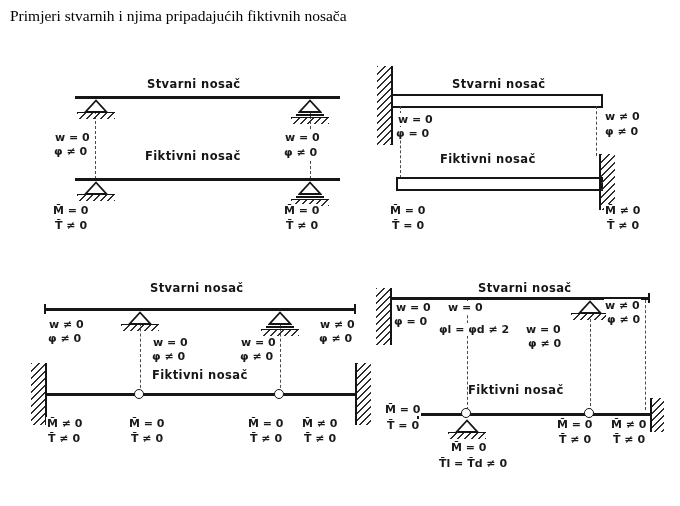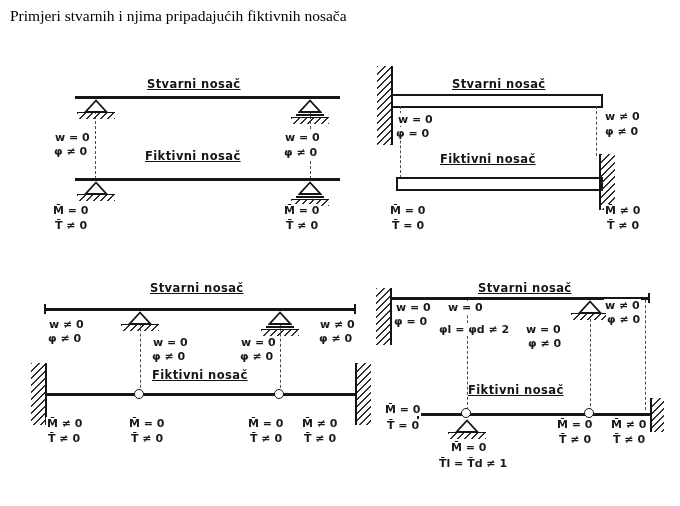--- a/index.html
+++ b/index.html
@@ -1,19 +1,19 @@
 <!DOCTYPE html>
 <html><head>
 <meta charset="utf-8">
 <style>
   html,body{margin:0;padding:0;background:#fff;}
   .stage{position:relative;width:680px;height:506px;background:#fff;overflow:hidden;
          font-family:"DejaVu Sans",sans-serif;}
   .title{position:absolute;font-family:"Liberation Serif",serif;font-size:15.5px;color:#000;white-space:nowrap;}
-  .hdg{position:absolute;font:700 11.5px "DejaVu Sans",sans-serif;letter-spacing:.4px;color:#151515;white-space:nowrap;text-decoration:underline;}
+  .hdg{position:absolute;font:700 11.5px "DejaVu Sans",sans-serif;letter-spacing:.4px;color:#151515;white-space:nowrap;}
   .lbl{position:absolute;font:700 11px "DejaVu Sans",sans-serif;color:#1a1a1a;white-space:nowrap;background:#fff;padding:0 1px;line-height:13px;}
   .beam{position:absolute;height:2.5px;background:#161616;}
   .beamrect{position:absolute;border:2px solid #161616;background:#fff;}
   .dashv{position:absolute;width:0;border-left:1.6px dashed #4a4a4a;}
   .hatch{background-image:repeating-linear-gradient(135deg,#2e2e2e 0,#2e2e2e 1.4px,transparent 1.4px,transparent 5px);}
   .wallr{position:absolute;border-right:2.2px solid #141414;}
   .walll{position:absolute;border-left:2.2px solid #141414;}
   .ground{position:absolute;height:6px;border-top:1.8px solid #141414;}
   .rollerbar{position:absolute;height:2px;background:#141414;}
   .tri{position:absolute;}
@@ -173,20 +173,20 @@
     <div class="hinge" style="left:461px;top:408px"></div>
     <svg class="tri" style="left:455px;top:419px" width="24" height="14">
         <polygon points="12,1.5 1.5,13 22.5,13"></polygon>
       </svg>
     <div class="ground hatch" style="left:448px;top:432px;width:38px"></div>
     <div class="hinge" style="left:584px;top:408px"></div>
 
     <div class="lbl" style="left:384px;top:403px">M̄ = 0</div>
     <div class="lbl" style="left:386px;top:419px">T̄ = 0</div>
     <div class="lbl" style="left:450px;top:441px">M̄ = 0</div>
-    <div class="lbl" style="left:438px;top:457px">T̄l = T̄d ≠ 1</div>
+    <div class="lbl" style="left:438px;top:457px">T̄l = T̄d ≠ 0</div>
     <div class="lbl" style="left:556px;top:418px">M̄ = 0</div>
     <div class="lbl" style="left:558px;top:433px">T̄ ≠ 0</div>
     <div class="lbl" style="left:610px;top:418px">M̄ ≠ 0</div>
     <div class="lbl" style="left:612px;top:433px">T̄ ≠ 0</div>
   </div>
 
 </div>
 
 </body></html>

